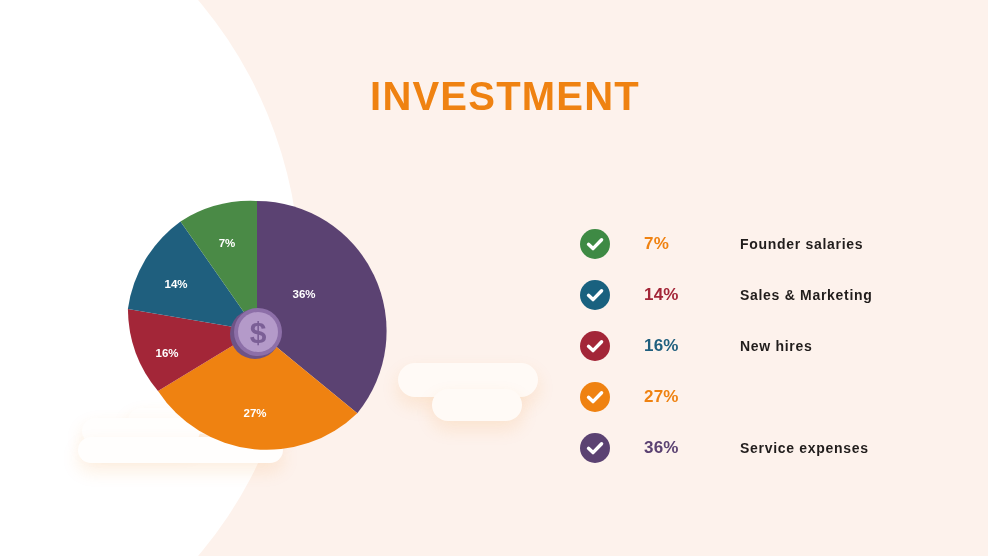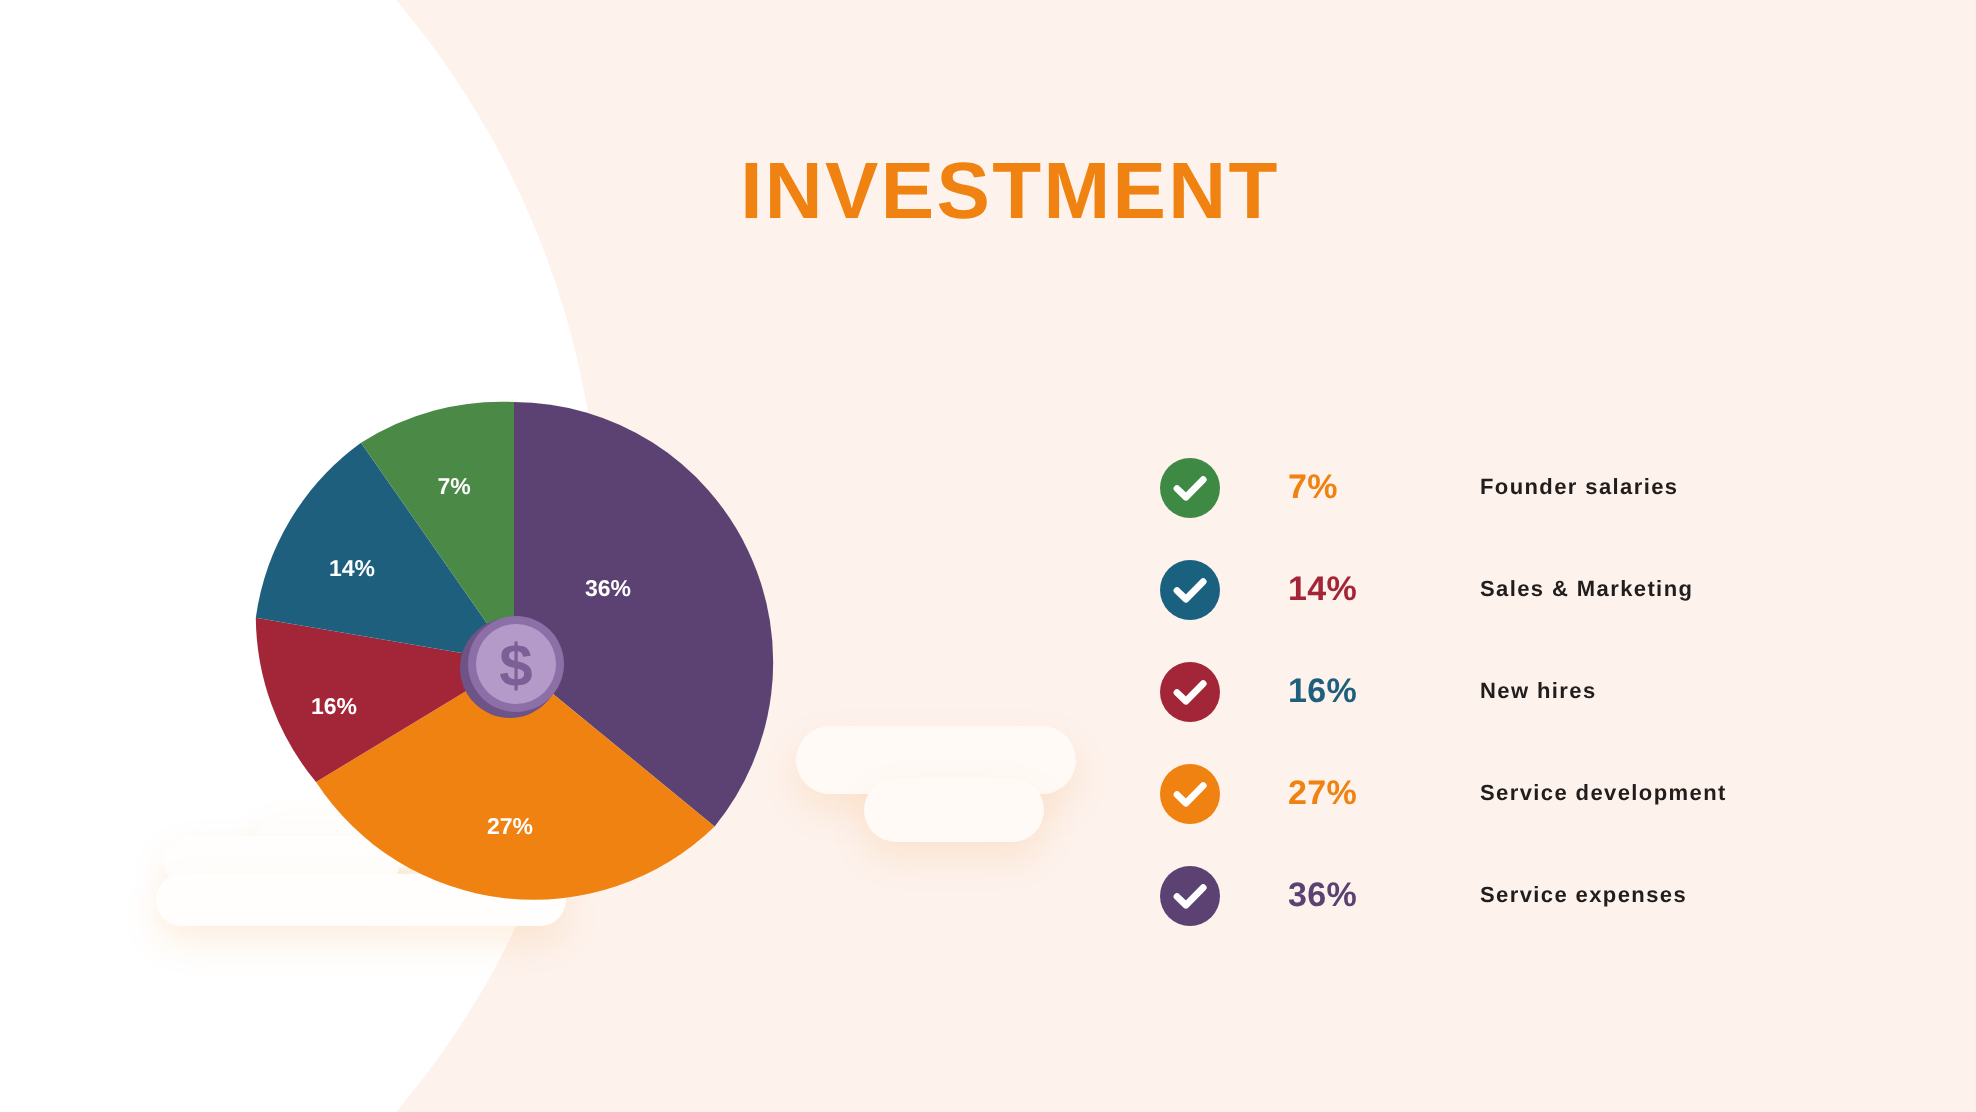--- a/index.html
+++ b/index.html
@@ -114,21 +114,21 @@
   .legend-pct {
     width: 96px;
     flex: 0 0 96px;
     margin-left: 34px;
     font-size: 17px;
     font-weight: bold;
     font-family: "Liberation Sans", sans-serif;
     letter-spacing: 0.2px;
   }
   .legend-label {
-    font-size: 11px;
+    font-size: 14px;
     font-weight: bold;
     color: #211d1c;
     letter-spacing: 0.7px;
     font-family: "Liberation Sans", sans-serif;
     white-space: nowrap;
   }
 </style>
 </head>
 <body>
 
@@ -205,21 +205,20 @@
       <span class="legend-label">New hires</span>
     </div>
 
     <div class="legend-row">
       <span class="bullet" style="background: rgb(239, 130, 17);">
         <svg width="30" height="30" viewBox="0 0 30 30">
             <path d="M8.5 15.3 L13 19.6 L21.6 10.8" stroke="#ffffff" stroke-width="3.4" fill="none" stroke-linecap="round" stroke-linejoin="round"></path>
           </svg>
       </span>
       <span class="legend-pct" style="color: rgb(239, 130, 17);">27%</span>
-      <span class="legend-label">Service development</span>
     </div>
 
     <div class="legend-row">
       <span class="bullet" style="background: rgb(91, 66, 114);">
         <svg width="30" height="30" viewBox="0 0 30 30">
             <path d="M8.5 15.3 L13 19.6 L21.6 10.8" stroke="#ffffff" stroke-width="3.4" fill="none" stroke-linecap="round" stroke-linejoin="round"></path>
           </svg>
       </span>
       <span class="legend-pct" style="color: rgb(91, 66, 114);">36%</span>
       <span class="legend-label">Service expenses</span>

